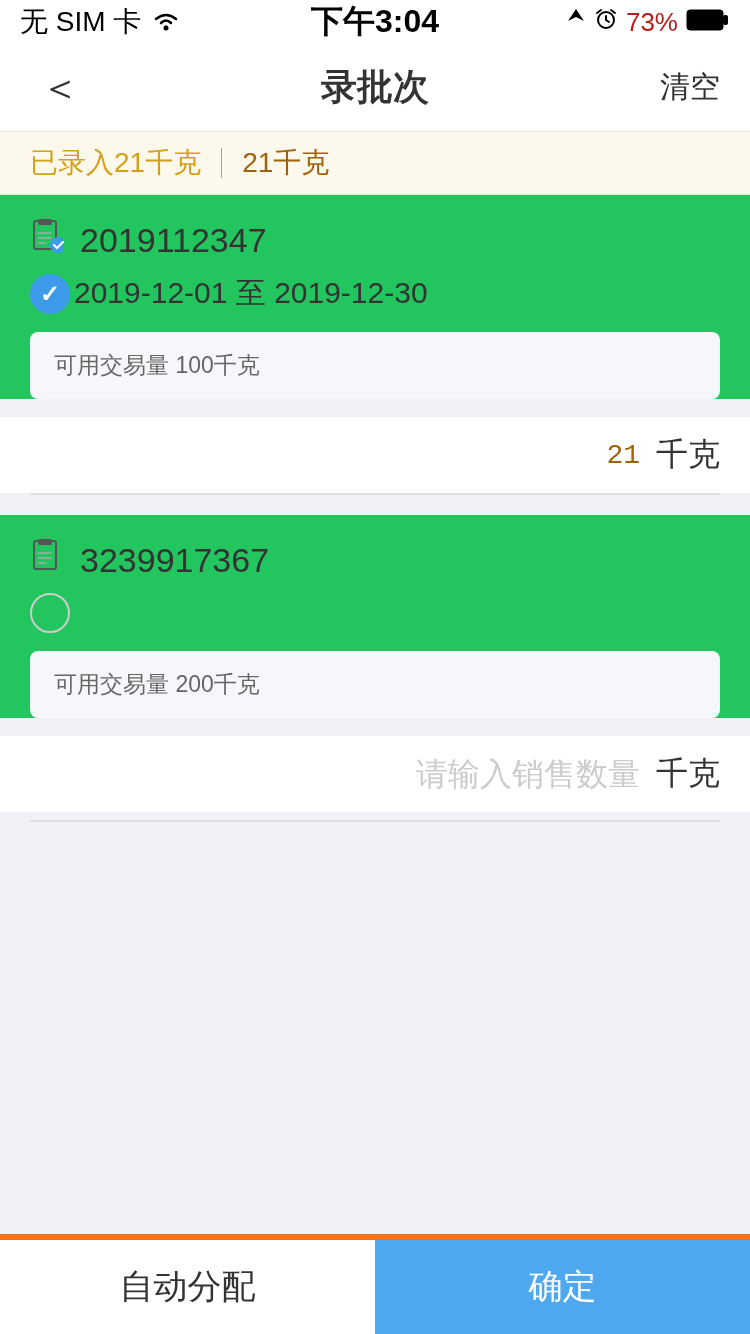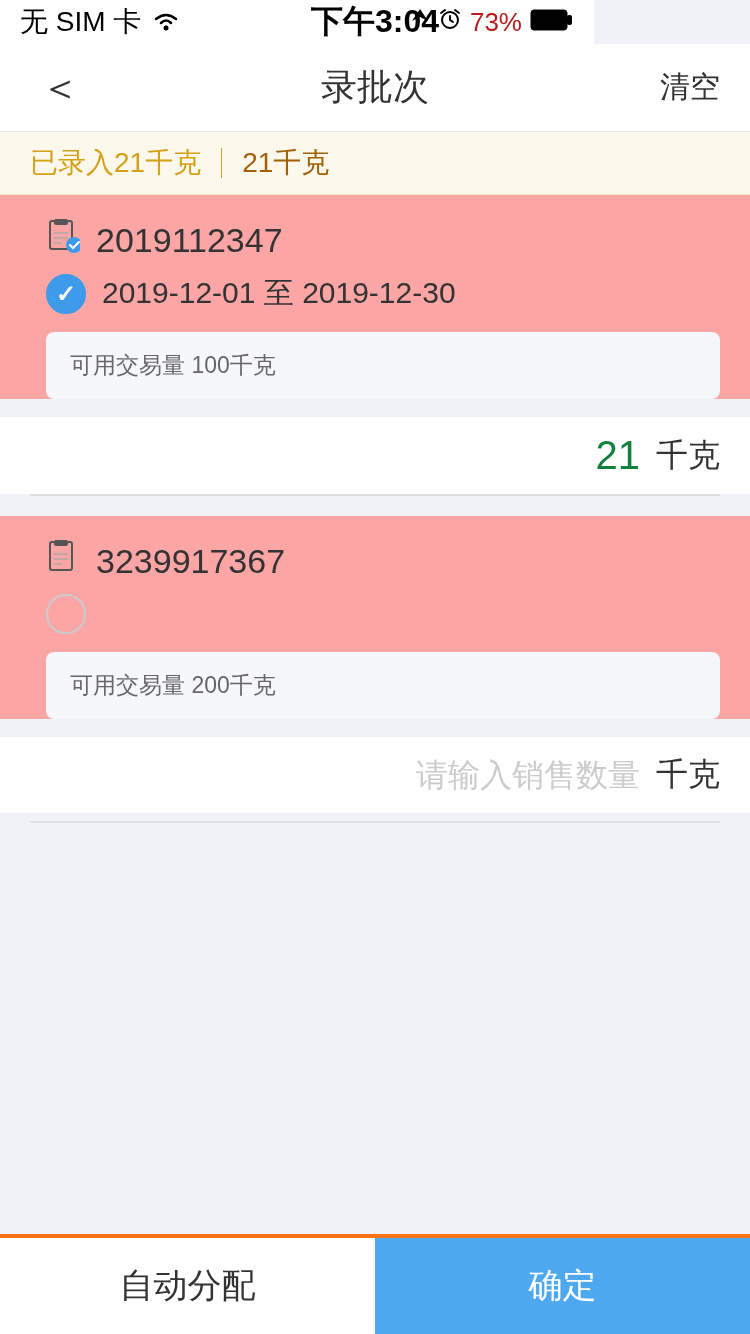--- a/index.html
+++ b/index.html
@@ -7,21 +7,21 @@
     body {
       width: 750px;
       min-height: 1334px;
       font-family: -apple-system, "PingFang SC", "Helvetica Neue", Arial, sans-serif;
       background: #f0f2f7;
       overflow-x: hidden;
     }
 
     
     .status-bar {
-      width: 594px;
+      width: 750px;
       height: 44px;
       background: #fff;
       display: flex;
       align-items: center;
       justify-content: space-between;
       padding: 0 20px;
       font-size: 28px;
     }
     .status-left {
       display: flex;
@@ -59,21 +59,21 @@
       position: relative;
     }
     .nav-back {
       font-size: 40px;
       color: #333;
       cursor: pointer;
       padding: 10px;
     }
     .nav-title {
       font-size: 36px;
-      font-weight: 400;
+      font-weight: 700;
       color: #333;
       position: absolute;
       left: 50%;
       transform: translateX(-50%);
     }
     .nav-action {
       font-size: 30px;
       color: #333;
       cursor: pointer;
     }
@@ -96,42 +96,42 @@
       height: 30px;
       background: #d4a017;
     }
     .info-banner-value {
       font-size: 28px;
       color: #a16207;
     }
 
     
     .batch-item {
-      background: #fca5a5;
-      padding: 24px 30px 0 46px;
+      background: #22c55e;
+      padding: 24px 30px 0 30px;
     }
     .batch-header {
       display: flex;
       align-items: center;
       gap: 16px;
       margin-bottom: 12px;
     }
     .batch-icon {
       font-size: 32px;
       color: #555;
     }
     .batch-number {
       font-size: 34px;
       font-weight: 500;
       color: #333;
     }
     .batch-date-row {
       display: flex;
       align-items: center;
-      gap: 16px;
+      gap: 4px;
       margin-bottom: 18px;
     }
     .radio-btn {
       width: 40px;
       height: 40px;
       border-radius: 50%;
       border: 2px solid #ccc;
       display: flex;
       align-items: center;
       justify-content: center;
@@ -163,23 +163,24 @@
     
     .quantity-row {
       display: flex;
       align-items: center;
       justify-content: flex-end;
       padding: 16px 30px 0 30px;
       background: #fff;
       gap: 16px;
     }
     .quantity-value {
-      font-size: 40px;
+      font-size: 28px;
       font-weight: 500;
-      color: #15803d;
+      color: #a16207;
+      font-family: Liberation Mono, monospace;
     }
     .quantity-unit {
       font-size: 32px;
       color: #333;
     }
     .quantity-divider {
       height: 2px;
       background: #e0e0e0;
       margin: 0 30px;
     }
@@ -229,21 +230,21 @@
 
     
     .bottom-bar {
       position: fixed;
       bottom: 0;
       left: 0;
       width: 750px;
       height: 100px;
       display: flex;
       background: #fff;
-      border-top: 4px solid #f97316;
+      border-top: 6px solid #f97316;
     }
     .btn-auto {
       flex: 1;
       display: flex;
       align-items: center;
       justify-content: center;
       font-size: 34px;
       color: #333;
       background: #fff;
       cursor: pointer;

